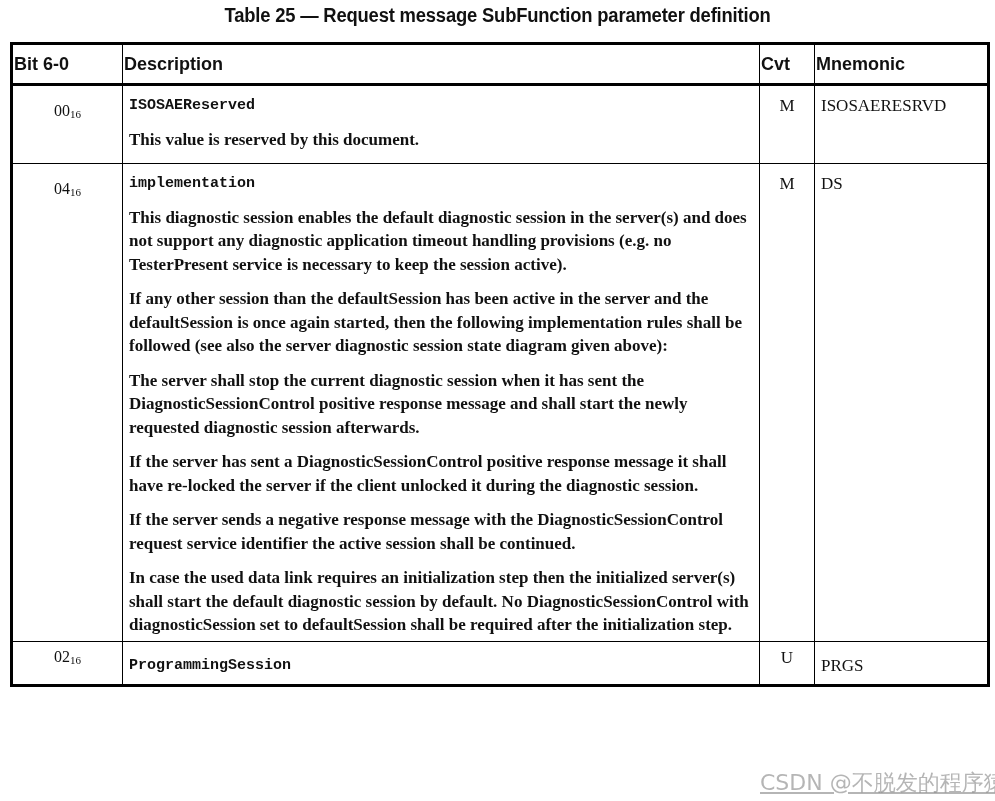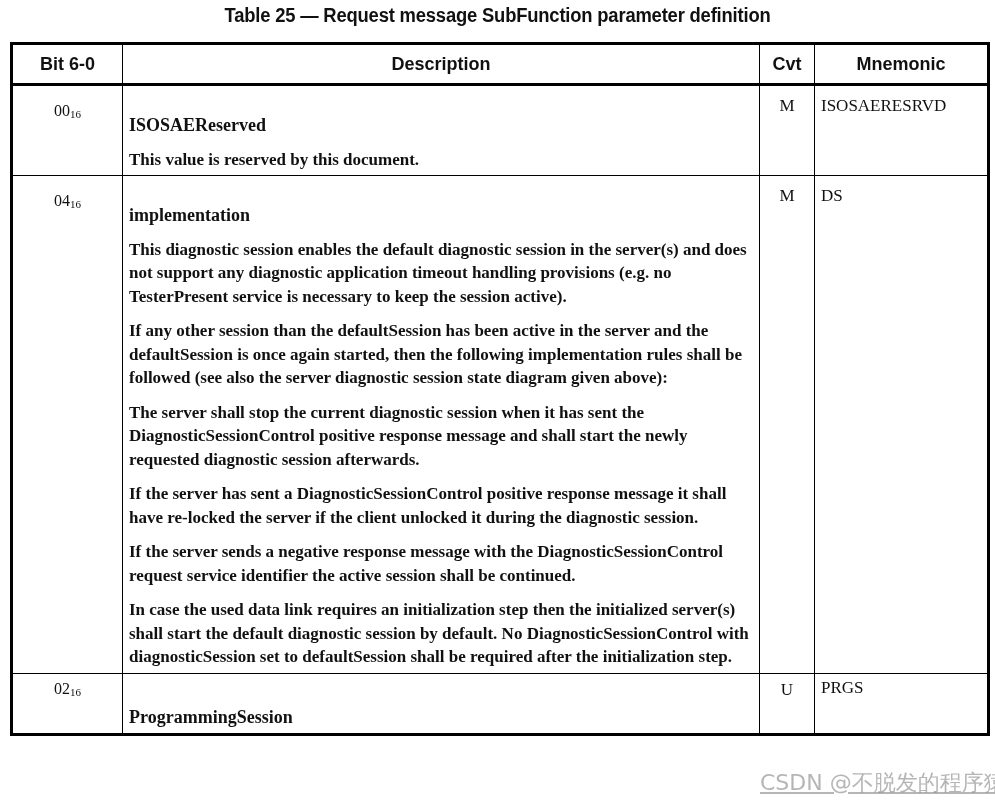--- a/index.html
+++ b/index.html
@@ -20,31 +20,31 @@
     border: 3px solid #000;
     table-layout: fixed;
   }
   table.spec th, table.spec td {
     border: 1.5px solid #000; vertical-align: top;
   }
   table.spec thead tr { border-bottom: 3px solid #000; }
   table.spec th {
     height: 36px; vertical-align: middle;
     font-family: "Liberation Sans", "DejaVu Sans", sans-serif;
-    font-weight: bold; font-size: 18px; text-align: center;
+    font-weight: bold; font-size: 18px; text-align: left;
     transform-origin: center;
   }
   .c1 { width: 111px; }
   .c2 { width: 637px; }
   .c3 { width: 55px; }
   .c4 { width: auto; }
   td.bit { text-align: center; font-size: 16px; padding-top: 16px; font-family: "Liberation Serif", "DejaVu Serif", serif; }
   td.bit sub { font-size: 11px; vertical-align: baseline; position: relative; top: 2px; }
   td.desc { padding: 8px 6px 4px 6px; font-size: 17px; line-height: 23.5px; font-family: "Liberation Serif", "DejaVu Serif", serif; }
-  td.desc .name { font-weight: bold; font-family: Liberation Serif, serif; font-size: 18px; margin-bottom: 10px; margin-top: 20px; }
+  td.desc .name { font-weight: bold; font-family: Liberation Mono, monospace; font-size: 15px; margin-bottom: 10px; }
   td.desc p { margin: 0 0 11px 0; font-weight: bold; }
   td.desc p:last-child { margin-bottom: 0; }
   td.cvt { text-align: center; font-size: 17px; padding-top: 10px; font-family: "Liberation Serif", "DejaVu Serif", serif; }
   td.mnem { padding: 10px 6px 0 6px; font-size: 17px; font-family: "Liberation Serif", "DejaVu Serif", serif; margin-top: 12px; }
   tr.r0 td { height: 60px; }
   tr.r2 td { height: 24px; padding-top: 6px; padding-bottom: 4px; }
   .watermark {
     position: absolute; left: 760px; top: 768px;
     font-family: "DejaVu Sans", sans-serif; font-size: 22px;
     color: rgba(120,120,120,0.55); white-space: nowrap; text-decoration: underline;
@@ -93,18 +93,18 @@
       </td>
       <td class="cvt">M</td>
       <td class="mnem">DS</td>
     </tr>
     <tr class="r2">
       <td class="bit" style="padding-top:6px"><span>02</span><sub>16</sub></td>
       <td class="desc" style="padding-top:12px">
         <div class="name" style="margin-bottom:0">ProgrammingSession</div>
       </td>
       <td class="cvt" style="padding-top:6px">U</td>
-      <td class="mnem" style="padding-top:4px">PRGS</td>
+      <td class="mnem" style="padding-top:14px">PRGS</td>
     </tr>
   </tbody>
 </table>
 
 <div class="watermark">CSDN @不脱发的程序猿</div>
 
 </body></html>

